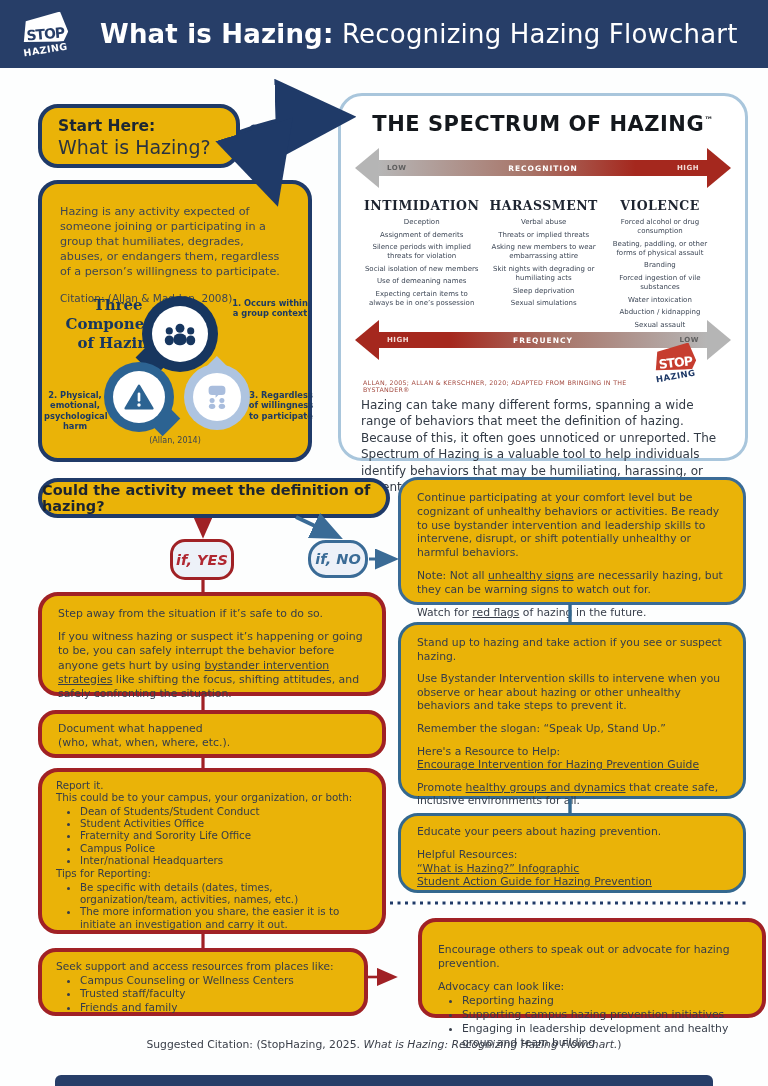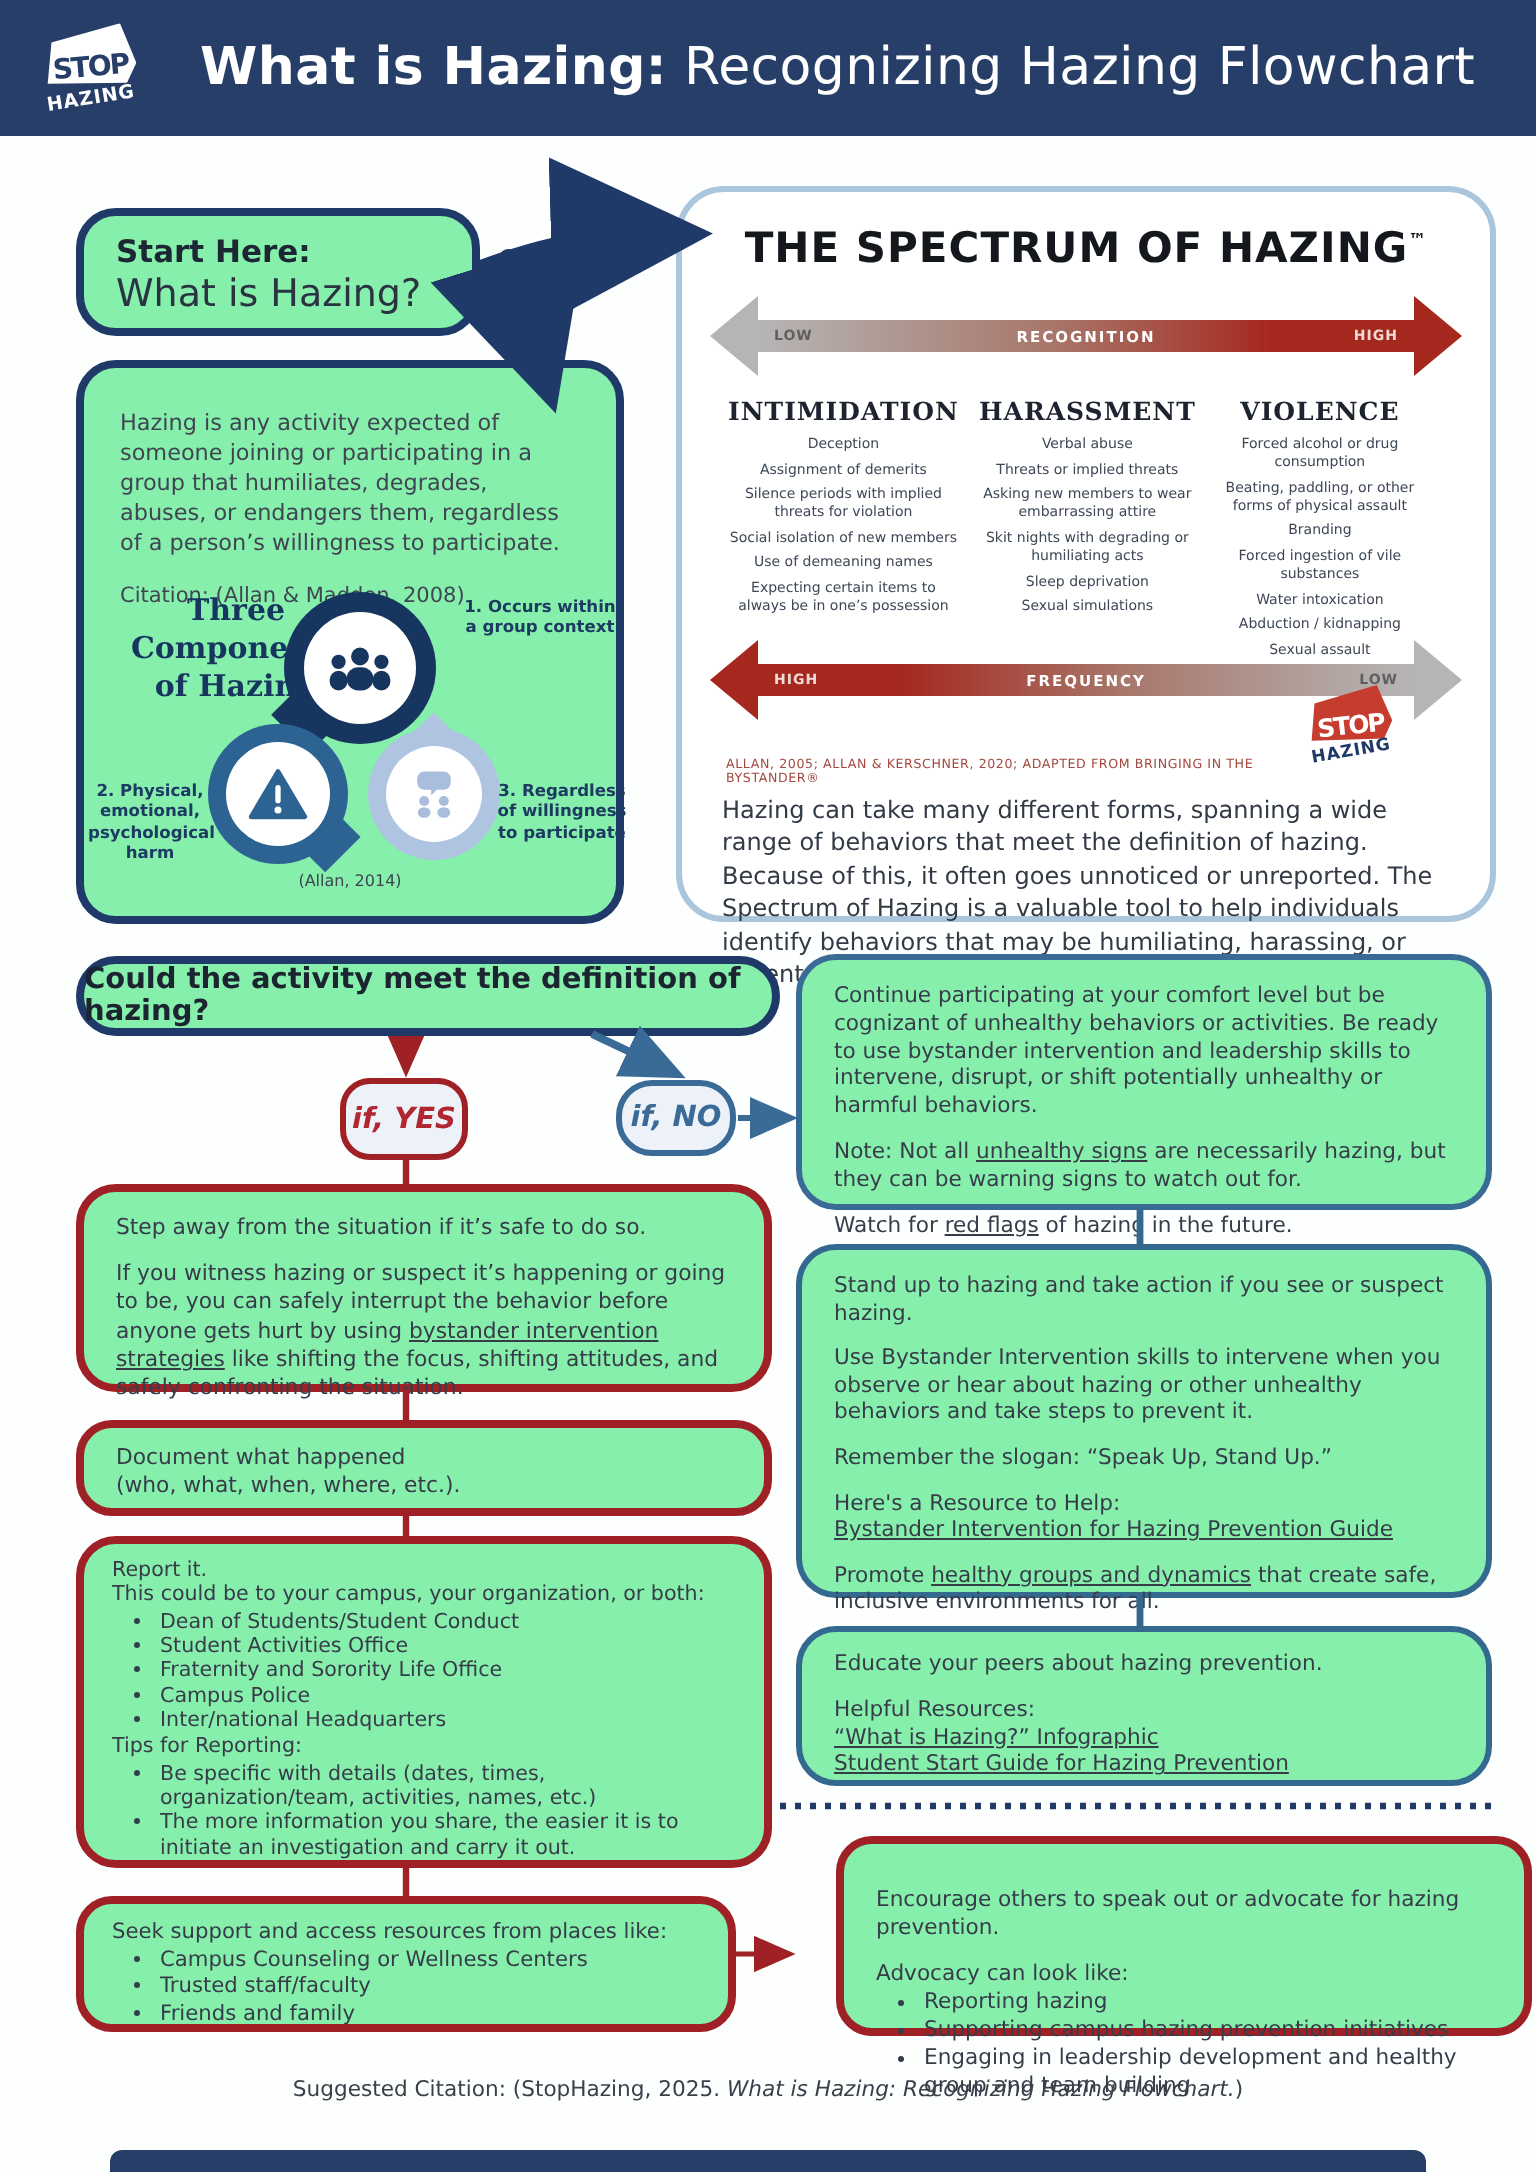--- a/index.html
+++ b/index.html
@@ -12,21 +12,21 @@
   .logo{width:62px;margin-left:14px;text-align:center;transform:rotate(-2deg);}
   .logo-shape{width:46px;height:30px;margin:0 auto;background:#fff;
               clip-path:polygon(10% 22%,86% 0%,100% 68%,88% 100%,2% 90%);
               display:flex;align-items:flex-end;justify-content:center;transform:rotate(-3deg);}
   .logo-shape span{color:#273e68;font-weight:bold;font-size:14px;letter-spacing:-1px;line-height:1;padding-bottom:2px;}
   .logo-bottom{color:#fff;font-weight:bold;font-size:9.5px;letter-spacing:0.5px;transform:rotate(-7deg);margin-top:1px;}
   .title{color:#fff;font-size:26px;margin-left:24px;letter-spacing:0.2px;}
   .title .bold{font-weight:bold;}
 
   
-  .bx{position:absolute;background:#86efac;border-radius:20px;box-sizing:border-box;}
+  .bx{position:absolute;background:#eab308;border-radius:20px;box-sizing:border-box;}
   .bx.navy{border:4px solid #1f3a68;}
   .bx.red{border:4px solid #a02125;}
   .bx.steel{border:3.5px solid #33688f;}
   .bx.white{background:#fff;border:3px solid #a9c6dc;border-radius:24px;}
 
   .p{margin:0 0 11px;}
   .p:last-child{margin-bottom:0;}
   .ulink{text-decoration:underline;}
   ul{margin:1px 0 1px;padding-left:24px;}
   li{margin:0;padding:0;}
@@ -312,29 +312,29 @@
     <p class="p">Continue participating at your comfort level but be cognizant of unhealthy behaviors or activities. Be ready to use bystander intervention and leadership skills to intervene, disrupt, or shift potentially unhealthy or harmful behaviors.</p>
     <p class="p"><span>Note: Not all </span><span class="ulink">unhealthy signs</span><span> are necessarily hazing, but they can be warning signs to watch out for.</span></p>
     <p class="p"><span>Watch for </span><span class="ulink">red flags</span><span> of hazing in the future.</span></p>
   </div>
 
   <div class="bx steel standup-box tight">
     <p class="p">Stand up to hazing and take action if you see or suspect hazing.</p>
     <p class="p">Use Bystander Intervention skills to intervene when you observe or hear about hazing or other unhealthy behaviors and take steps to prevent it.</p>
     <p class="p">Remember the slogan: “Speak Up, Stand Up.”</p>
     <p class="p" style="margin-bottom:0;">Here's a Resource to Help:</p>
-    <p class="p ulink">Bystander Intervention for Hazing Prevention Guide</p>
+    <p class="p ulink">Encourage Intervention for Hazing Prevention Guide</p>
     <p class="p"><span>Promote </span><span class="ulink">healthy groups and dynamics</span><span> that create safe, inclusive environments for all.</span></p>
   </div>
 
   <div class="bx steel educate-box tight">
     <p class="p">Educate your peers about hazing prevention.</p>
     <p class="p" style="margin-bottom:0;">Helpful Resources:</p>
     <p class="p ulink" style="margin-bottom:0;">“What is Hazing?” Infographic</p>
-    <p class="p ulink">Student Start Guide for Hazing Prevention</p>
+    <p class="p ulink">Student Action Guide for Hazing Prevention</p>
   </div>
 
   <div class="bx red encourage-box tight">
     <p class="p">Encourage others to speak out or advocate for hazing prevention.</p>
     <p class="p" style="margin-bottom:0;">Advocacy can look like:</p>
     <ul>
         <li>Reporting hazing</li>
         <li>Supporting campus hazing prevention initiatives</li>
         <li>Engaging in leadership development and healthy group and team building</li>
       </ul>

